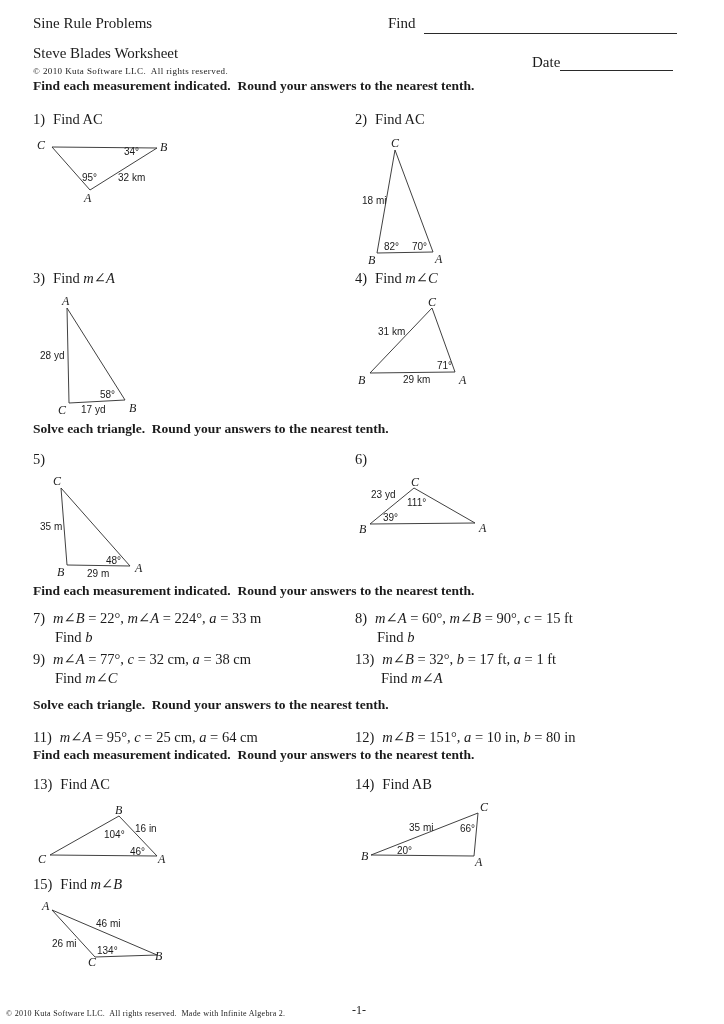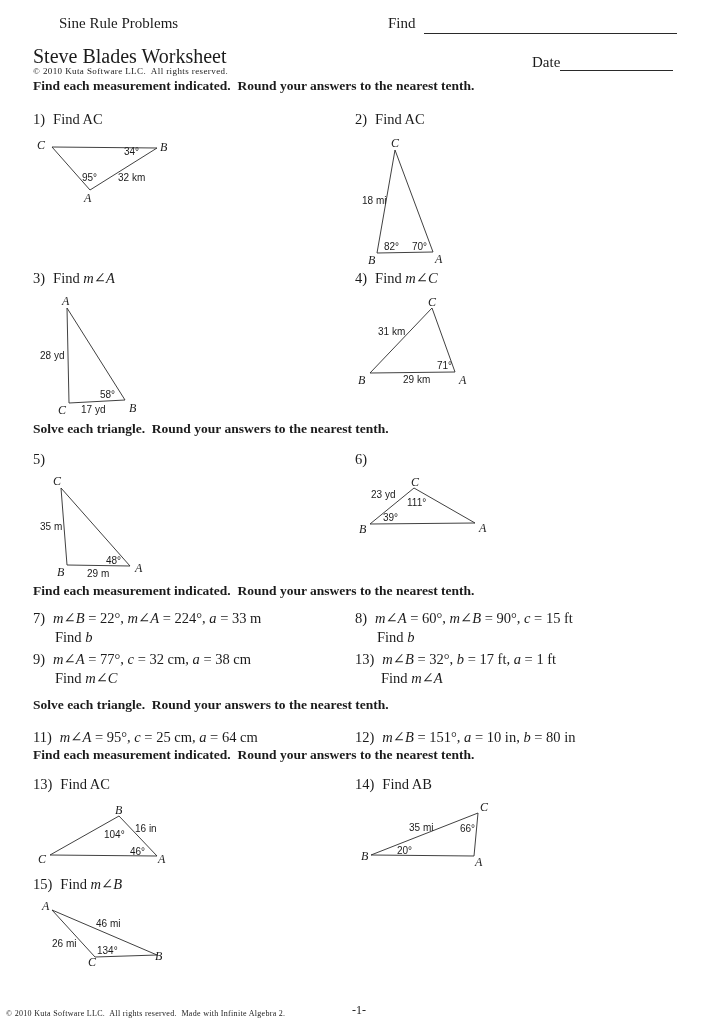--- a/index.html
+++ b/index.html
@@ -1,23 +1,23 @@
 <!DOCTYPE html>
 <html><head>
 <meta charset="utf-8">
 <style>
   html,body { margin:0; padding:0; background:#ffffff; }
   .page {
     position:relative; width:724px; height:1024px; background:#ffffff;
     font-family:"Liberation Serif","DejaVu Serif",serif; color:#1b1b1b; overflow:hidden;
   }
   .abs { position:absolute; white-space:nowrap; }
-  .h-course { font-size:15px;margin-left:26px; }
+  .h-course { font-size:15px; }
   .h-label  { font-size:15px; }
-  .h-title  { font-size:20px; }
+  .h-title  { font-size:15px; }
   .h-copy   { font-size:9px; letter-spacing:0.4px; }
   .h-bold   { font-size:13.5px; font-weight:bold; }
   .blank    { position:absolute; height:0; border-bottom:1.2px solid #2a2a2a; }
   .p-title, .prob-stmt, .prob-find { font-size:14.5px; }
   .pnum { margin-right:8px; }
   .v { font-style:italic; }
   svg.diagram { position:absolute; overflow:visible; }
   svg .edge { fill:none; stroke:#2b2b2b; stroke-width:0.9; stroke-linejoin:bevel; }
   svg text { fill:#1b1b1b; }
   svg .m  { font-family:"Liberation Sans","DejaVu Sans",sans-serif; font-size:10px; }

